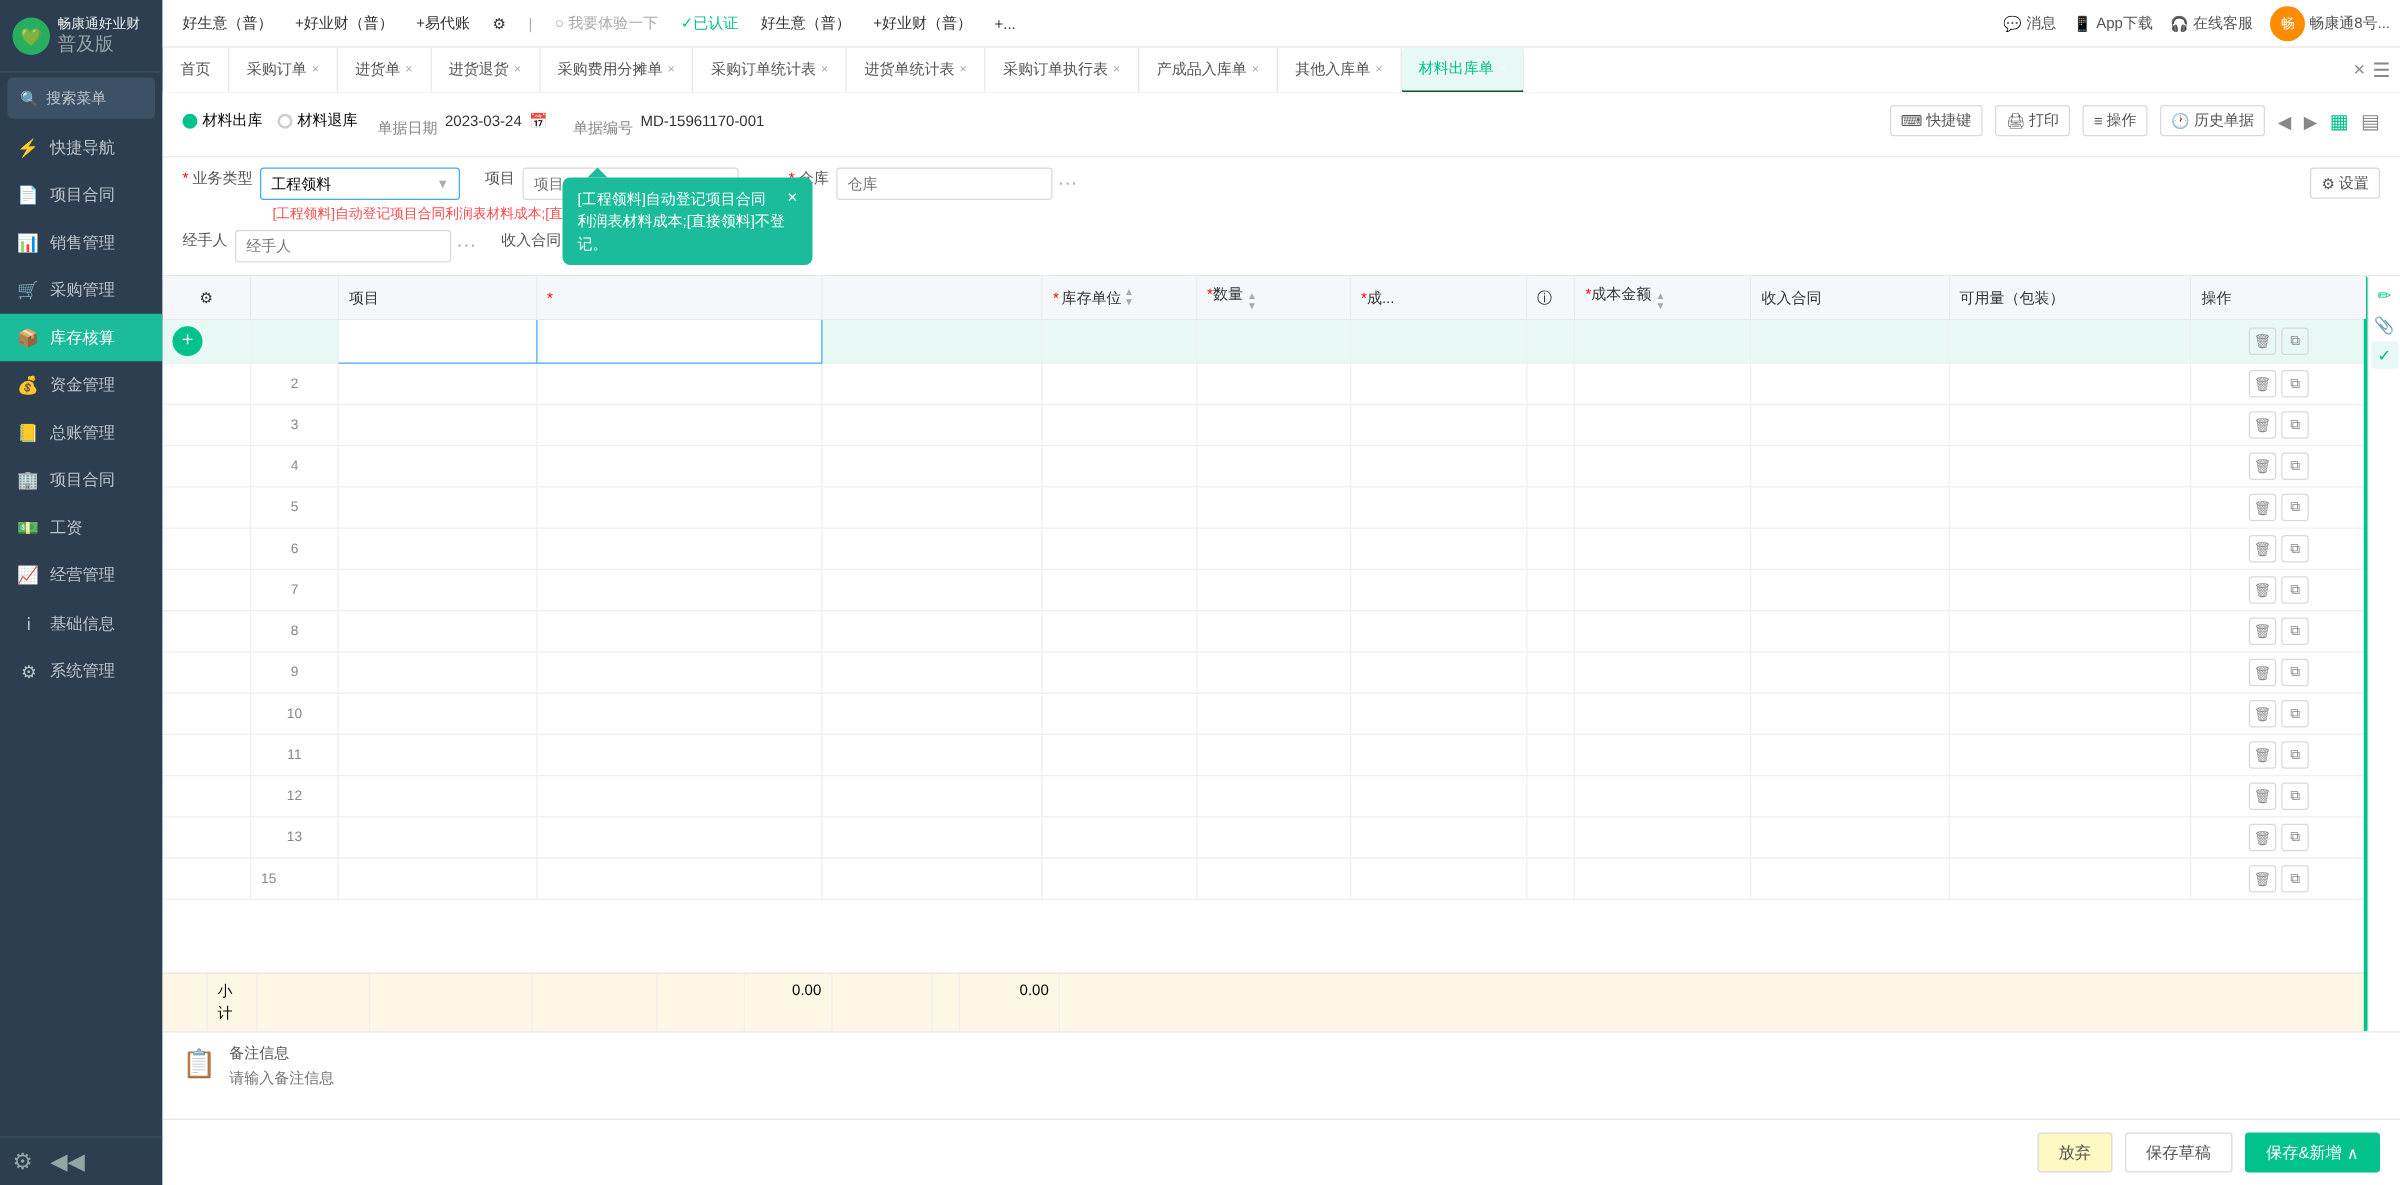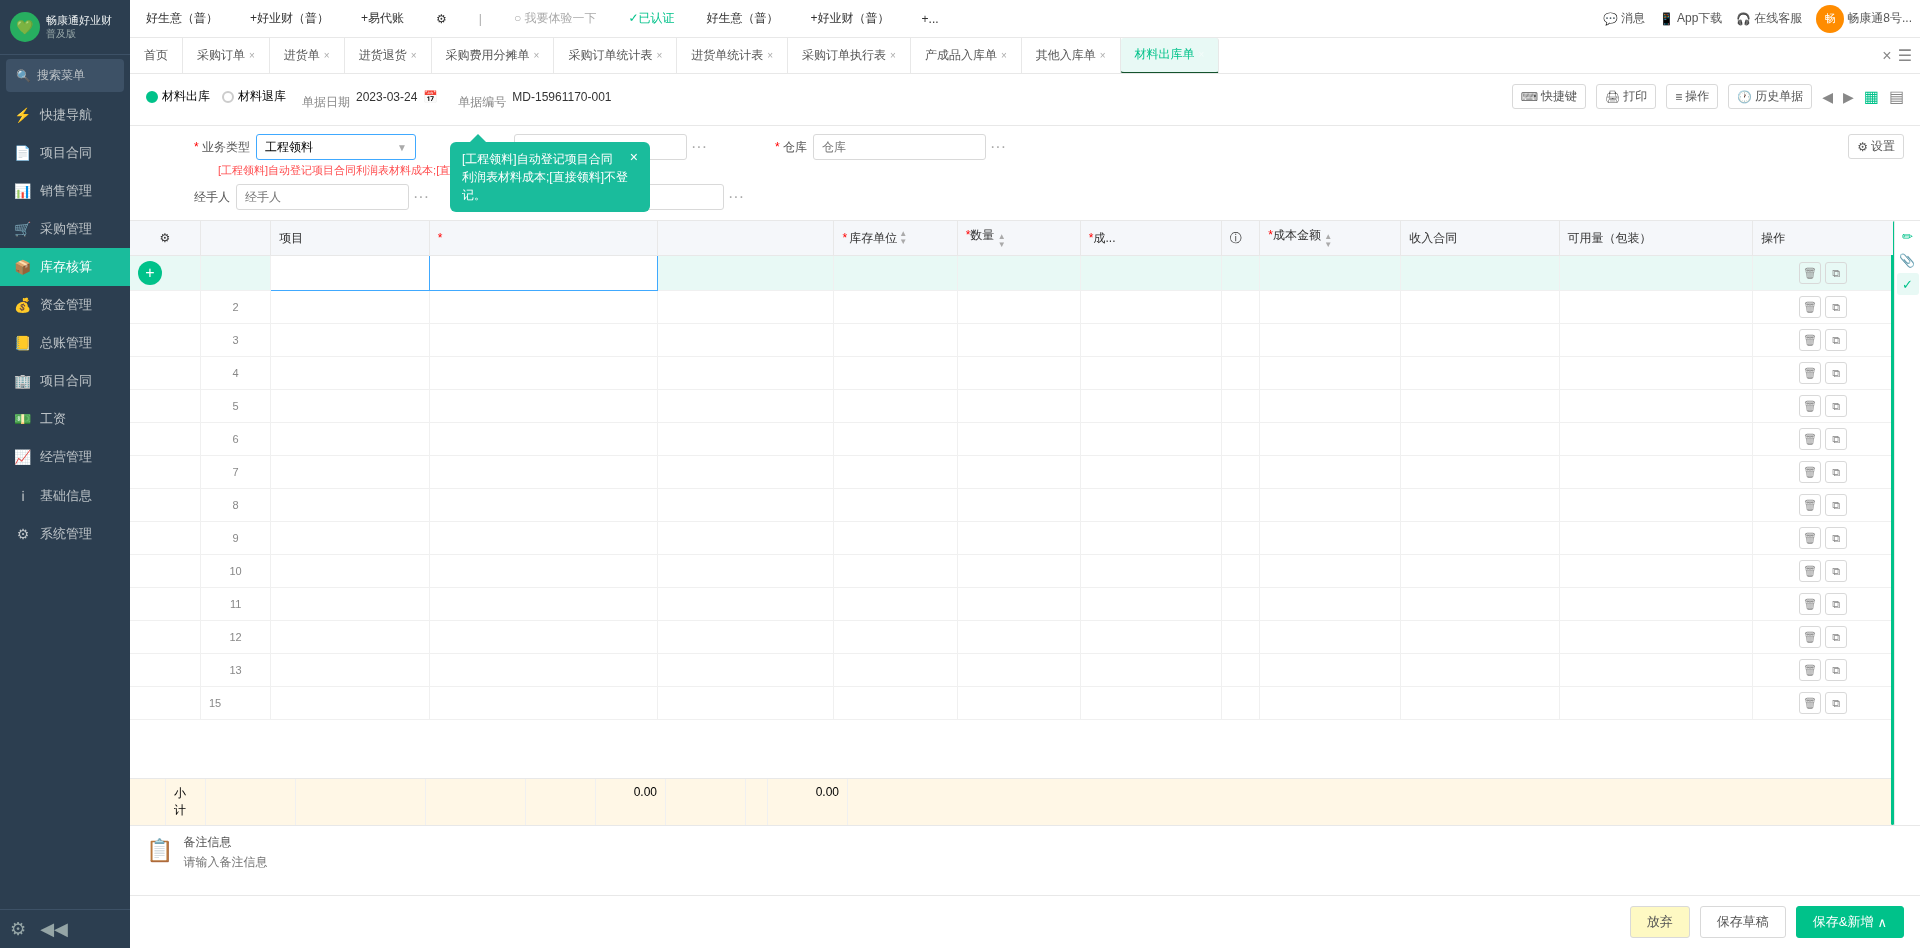--- a/index.html
+++ b/index.html
@@ -3,21 +3,21 @@
   <meta charset="utf-8">
   <style>
     * { box-sizing: border-box; margin: 0; padding: 0; }
     body { font-family: "Microsoft YaHei", "PingFang SC", sans-serif; font-size: 12px; background: #f0f2f5; height: 948px; overflow: hidden; display: flex; }
 
     
     .sidebar { width: 130px; background: #2c3e50; color: #fff; display: flex; flex-direction: column; flex-shrink: 0; height: 948px; }
     .sidebar-logo { padding: 12px 10px; border-bottom: 1px solid #3d5166; display: flex; align-items: center; gap: 6px; }
     .sidebar-logo-icon { width: 30px; height: 30px; background: #27ae60; border-radius: 50%; display: flex; align-items: center; justify-content: center; font-size: 14px; }
     .sidebar-logo-text { font-size: 11px; line-height: 1.3; color: #ecf0f1; }
-    .sidebar-logo-sub { font-size: 10px; color: #95a5a6; }
+    .sidebar-logo-sub { font-size: 15px; color: #95a5a6; }
     .sidebar-search { padding: 8px 10px; display: flex; align-items: center; gap: 6px; cursor: pointer; background: #3d5166; margin: 4px 6px; border-radius: 4px; }
     .sidebar-search span { font-size: 12px; color: #bdc3c7; }
     .sidebar-nav { flex: 1; overflow-y: auto; }
     .sidebar-item { display: flex; align-items: center; gap: 8px; padding: 10px 14px; cursor: pointer; color: #bdc3c7; font-size: 13px; }
     .sidebar-item.active { background: #1abc9c; color: #fff; }
     .sidebar-item-icon { font-size: 14px; width: 18px; text-align: center; }
     .sidebar-bottom { padding: 8px 10px; border-top: 1px solid #3d5166; display: flex; gap: 14px; align-items: center; }
     .sidebar-bottom span { color: #95a5a6; font-size: 18px; cursor: pointer; }
 
     
@@ -43,21 +43,21 @@
     .form-meta { display: flex; align-items: center; gap: 20px; font-size: 12px; color: #555; }
     .form-meta-item { display: flex; align-items: center; gap: 6px; }
     .form-meta-label { color: #888; margin-top: 12px; }
     .form-meta-value { color: #333; font-weight: 500; }
     .form-header-actions { margin-left: auto; display: flex; gap: 10px; align-items: center; }
     .action-btn { padding: 3px 8px; border: 1px solid #d9d9d9; border-radius: 3px; background: #fff; cursor: pointer; font-size: 12px; color: #555; display: flex; align-items: center; gap: 3px; }
 
     
     .form-fields { background: #fff; padding: 8px 16px 10px; border-bottom: 1px solid #e8e8e8; flex-shrink: 0; }
     .fields-row { display: flex; align-items: flex-start; gap: 20px; flex-wrap: wrap; }
-    .field-group { display: flex; align-items: center; gap: 6px; min-width: 220px; margin-left: 48px; }
+    .field-group { display: flex; gap: 6px; min-width: 220px; }
     .field-label { color: #555; font-size: 12px; white-space: nowrap; }
     .field-required { color: #f00; }
     .field-input { border: 1px solid #d9d9d9; border-radius: 3px; padding: 3px 8px; font-size: 12px; height: 26px; min-width: 140px; outline: none; color: #333; }
     .field-select { display: flex; align-items: center; border: 1px solid #40a9ff; border-radius: 3px; padding: 3px 8px; font-size: 12px; height: 26px; min-width: 160px; background: #fff; cursor: pointer; position: relative; }
     .field-dots { color: #aaa; font-size: 16px; cursor: pointer; margin-left: 4px; }
     .tooltip-box { background: #1abc9c; color: #fff; border-radius: 6px; padding: 8px 12px; font-size: 12px; line-height: 1.5; max-width: 200px; position: absolute; z-index: 100; top: 155px; left: 310px; }
     .second-row { margin-top: 6px; }
 
     
     .table-section { flex: 1; overflow: hidden; display: flex; flex-direction: column; background: #fff; margin: 0; }
@@ -89,21 +89,21 @@
     
     .settings-btn { margin-left: auto; border: 1px solid #d9d9d9; border-radius: 3px; padding: 3px 8px; cursor: pointer; color: #555; font-size: 12px; display: flex; align-items: center; gap: 3px; }
 
     .col-header-sort { display: inline-flex; align-items: center; gap: 2px; }
     .sort-icon { display: inline-flex; flex-direction: column; font-size: 8px; line-height: 1; color: #aaa; }
 
     
     .scroll-indicator { position: absolute; right: 26px; top: 0; bottom: 0; width: 3px; background: #00c28a; border-radius: 2px; }
 
     
-    .global-topnav { background: #fff; height: 38px; display: flex; align-items: center; padding: 0 8px; border-bottom: 1px solid #e8e8e8; flex-shrink: 0; gap: 16px; overflow: hidden; }
+    .global-topnav { background: #fff; height: 38px; display: flex; align-items: center; padding: 0 8px; border-bottom: 1px solid #e8e8e8; flex-shrink: 0; gap: 2px; overflow: hidden; }
     .global-nav-item { padding: 3px 8px; font-size: 12px; color: #333; cursor: pointer; white-space: nowrap; border-radius: 3px; display: flex; align-items: center; gap: 3px; }
     .global-nav-right { margin-left: auto; display: flex; align-items: center; gap: 14px; }
     .global-nav-right-item { display: flex; align-items: center; gap: 3px; font-size: 12px; color: #555; cursor: pointer; }
     .user-avatar { width: 28px; height: 28px; border-radius: 50%; background: #ff8c00; display: flex; align-items: center; justify-content: center; color: #fff; font-size: 11px; }
 
     .col-settings { width: 36px; text-align: center; }
     .col-project { width: 90px; }
     .col-unit { width: 70px; }
     .col-qty { width: 70px; }
     .col-cost-amt { width: 80px; }

